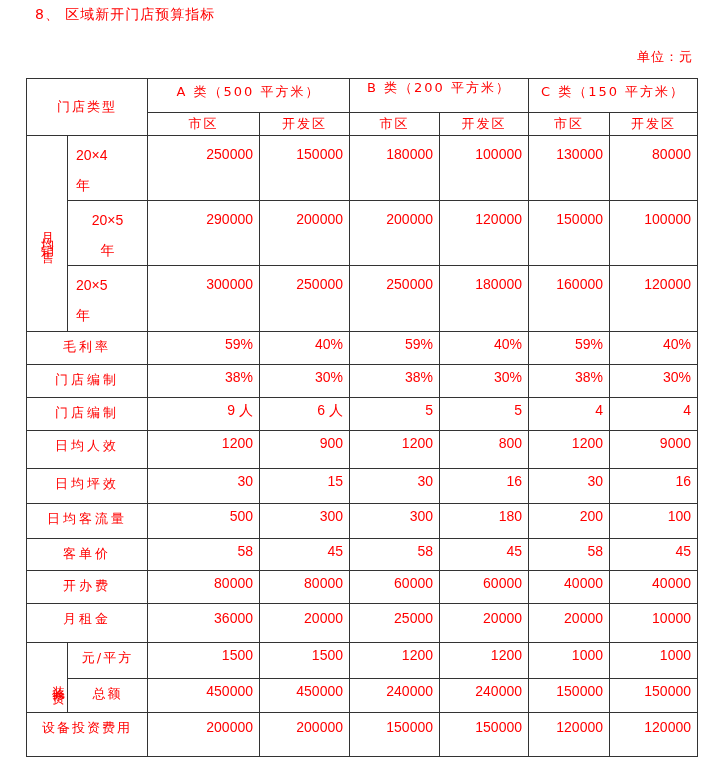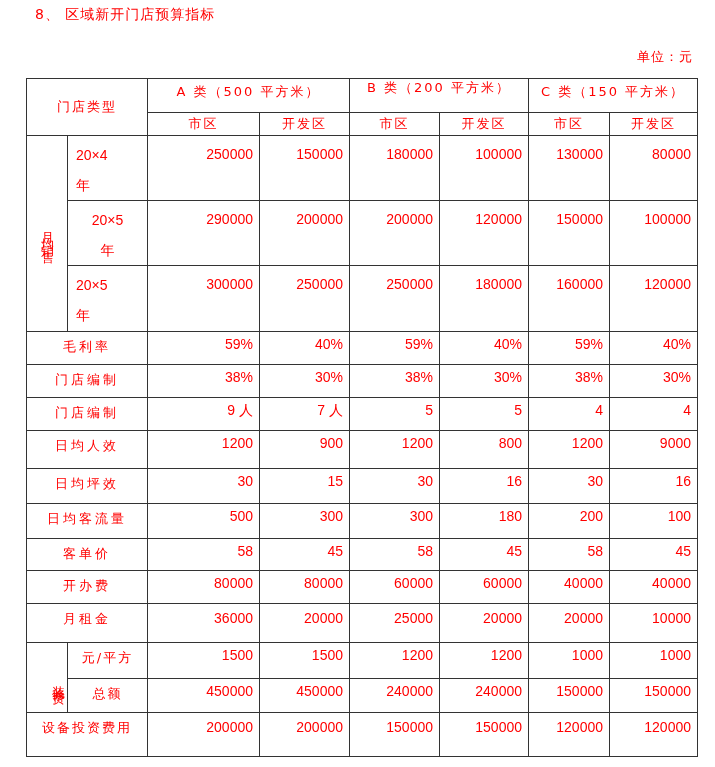--- a/index.html
+++ b/index.html
@@ -92,21 +92,21 @@
       <td class="num" style="padding-top:4px !important">38%</td>
       <td class="num" style="padding-top:4px !important">30%</td>
       <td class="num" style="padding-top:4px !important">38%</td>
       <td class="num" style="padding-top:4px !important">30%</td>
       <td class="num" style="padding-top:4px !important">38%</td>
       <td class="num" style="padding-top:4px !important">30%</td>
     </tr>
     <tr style="height:33px">
       <td colspan="2" class="lbl">门店编制</td>
       <td class="num" style="padding-top:4px !important">9 人</td>
-      <td class="num" style="padding-top:4px !important">7 人</td>
+      <td class="num" style="padding-top:4px !important">6 人</td>
       <td class="num" style="padding-top:4px !important">5</td>
       <td class="num" style="padding-top:4px !important">5</td>
       <td class="num" style="padding-top:4px !important">4</td>
       <td class="num" style="padding-top:4px !important">4</td>
     </tr>
     <tr style="height:38px">
       <td colspan="2" class="lbl">日均人效</td>
       <td class="num" style="padding-top:4px !important">1200</td>
       <td class="num" style="padding-top:4px !important">900</td>
       <td class="num" style="padding-top:4px !important">1200</td>

